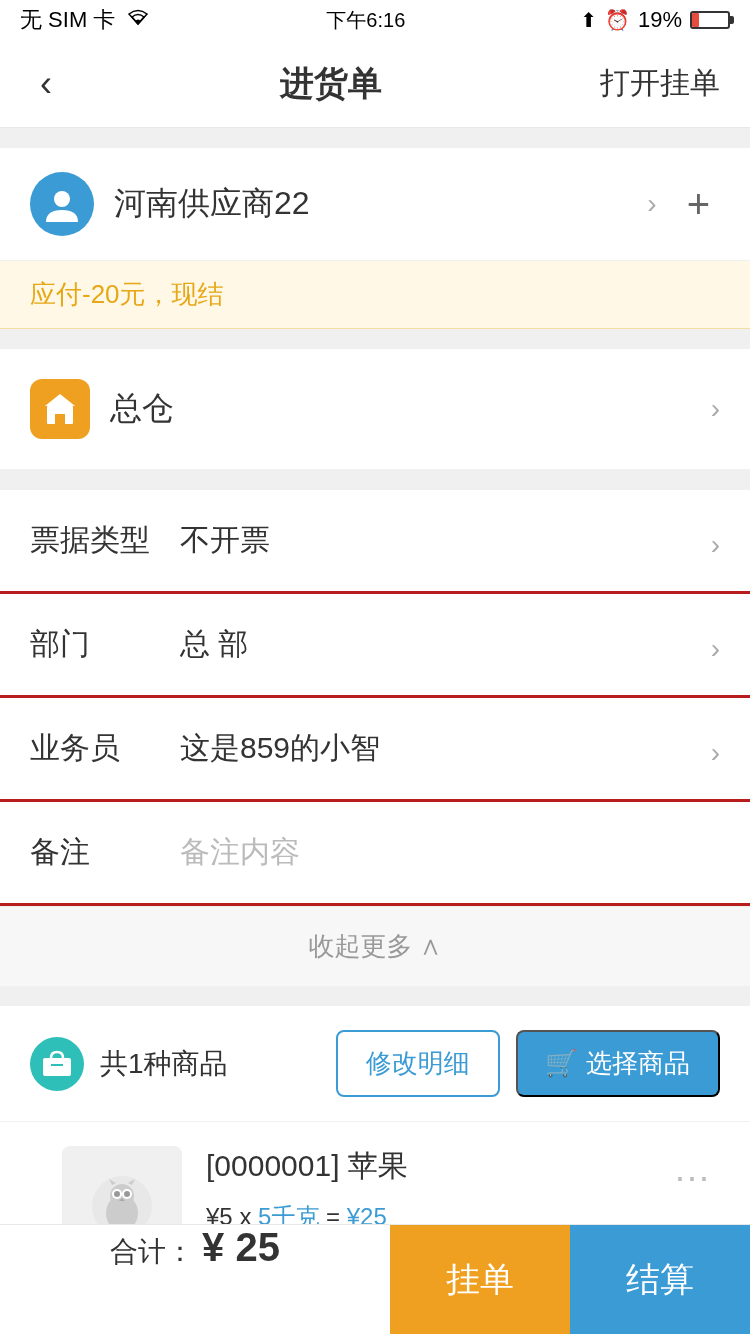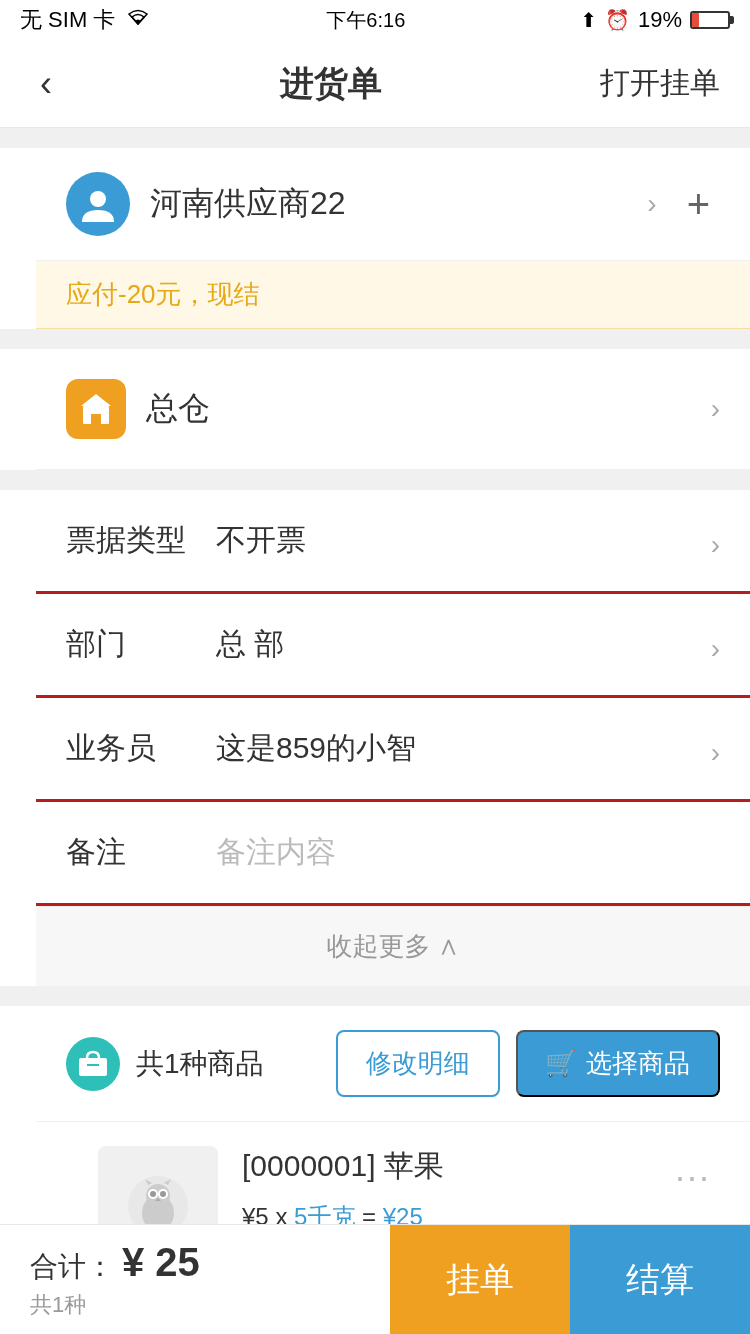--- a/index.html
+++ b/index.html
@@ -71,21 +71,20 @@
     
     .section-divider {
       height: 20px;
       background: #f0f0f0;
     }
 
     
     .card {
       background: #fff;
       margin-bottom: 0;
-      padding-left: 36px;
     }
 
     
     .supplier-row {
       display: flex;
       align-items: center;
       padding: 24px 30px;
       background: #fff;
       border-bottom: 1px solid #f0f0f0;
     }
@@ -248,21 +247,21 @@
       bottom: 0; left: 0; width: 750px;
       height: 110px;
       background: #fff;
       display: flex;
       align-items: stretch;
       border-top: 1px solid #e8e8e8;
     }
     .bottom-total {
       flex: 1;
       display: flex;
-      flex-direction: column;
+      flex-direction: row;
       justify-content: center;
       padding: 0 30px;
     }
     .bottom-total-row {
       display: flex; align-items: baseline; gap: 8px;
     }
     .bottom-total-label { font-size: 28px; color: #333; }
     .bottom-total-amount { font-size: 40px; color: #333; font-weight: 600; }
     .bottom-total-sub { font-size: 22px; color: #999; margin-top: 4px; }
     .btn-hang {
@@ -437,21 +436,20 @@
 </div>
 
 <div class="spacer-bottom"></div>
 
 <div class="bottom-bar">
   <div class="bottom-total">
     <div class="bottom-total-row">
       <span class="bottom-total-label">合计：</span>
       <span class="bottom-total-amount">¥ 25</span>
     </div>
-    <div class="bottom-total-sub">共1种</div>
   </div>
   <div class="btn-hang">
     <span>挂单</span>
   </div>
   <div class="btn-checkout">
     <span>结算</span>
   </div>
 </div>
 
 </body></html>

